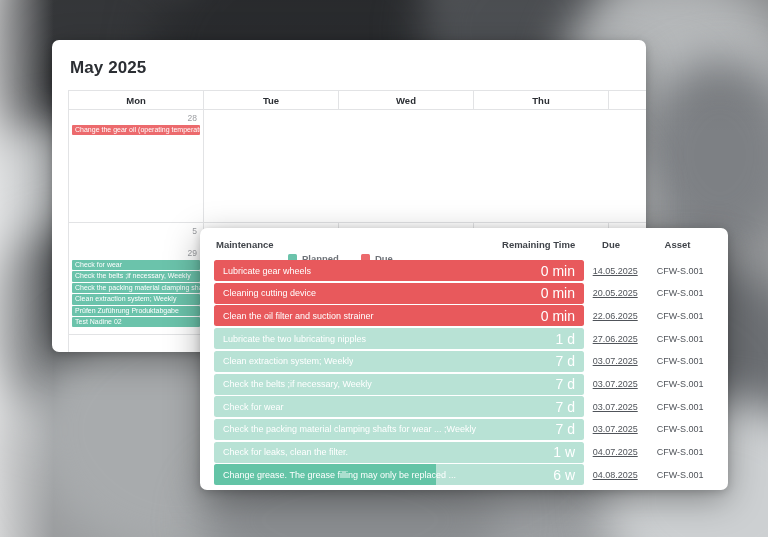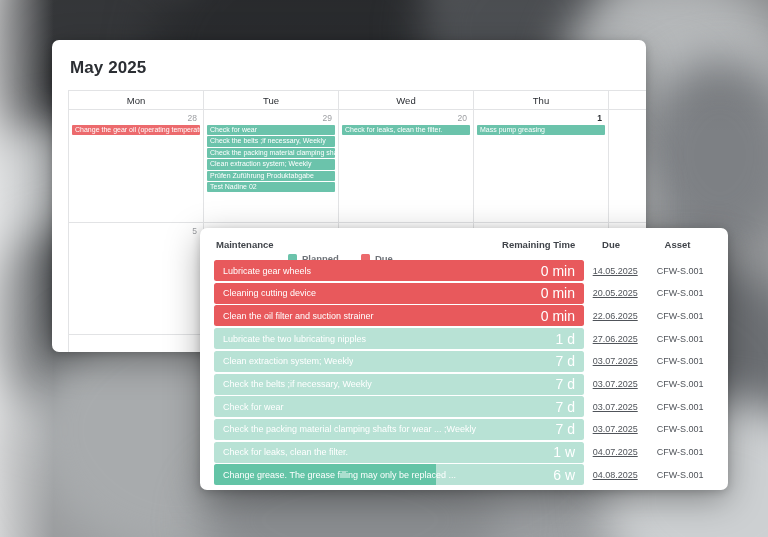--- a/index.html
+++ b/index.html
@@ -58,33 +58,33 @@
   .cal-weekday-row {
     display: flex;
     height: 19px;
     border-bottom: 1px solid #e2e3e5;
   }
   .cal-weekday {
     width: 135px;
     flex: 0 0 135px;
     border-right: 1px solid #e2e3e5;
     font-size: 9.5px;
-    font-weight: normal;
+    font-weight: bold;
     color: #2b2e33;
     display: flex;
     align-items: center;
     justify-content: center;
   }
   .cal-weekday.partial { flex: 0 0 52px; width: 52px; }
 
   .cal-week {
     display: flex;
     border-bottom: 1px solid #e2e3e5;
   }
-  #cal-week-1 { height: 113px; }
+  #cal-week-1 { height: 113px; flex-direction: column; }
   #cal-week-2 { height: 112px; }
   .cal-day {
     width: 135px;
     flex: 0 0 135px;
     border-right: 1px solid #e2e3e5;
     padding: 2px 3px 0 3px;
     overflow: hidden;
   }
   .cal-day.partial { flex: 0 0 52px; width: 52px; }
   .cal-daynum {

